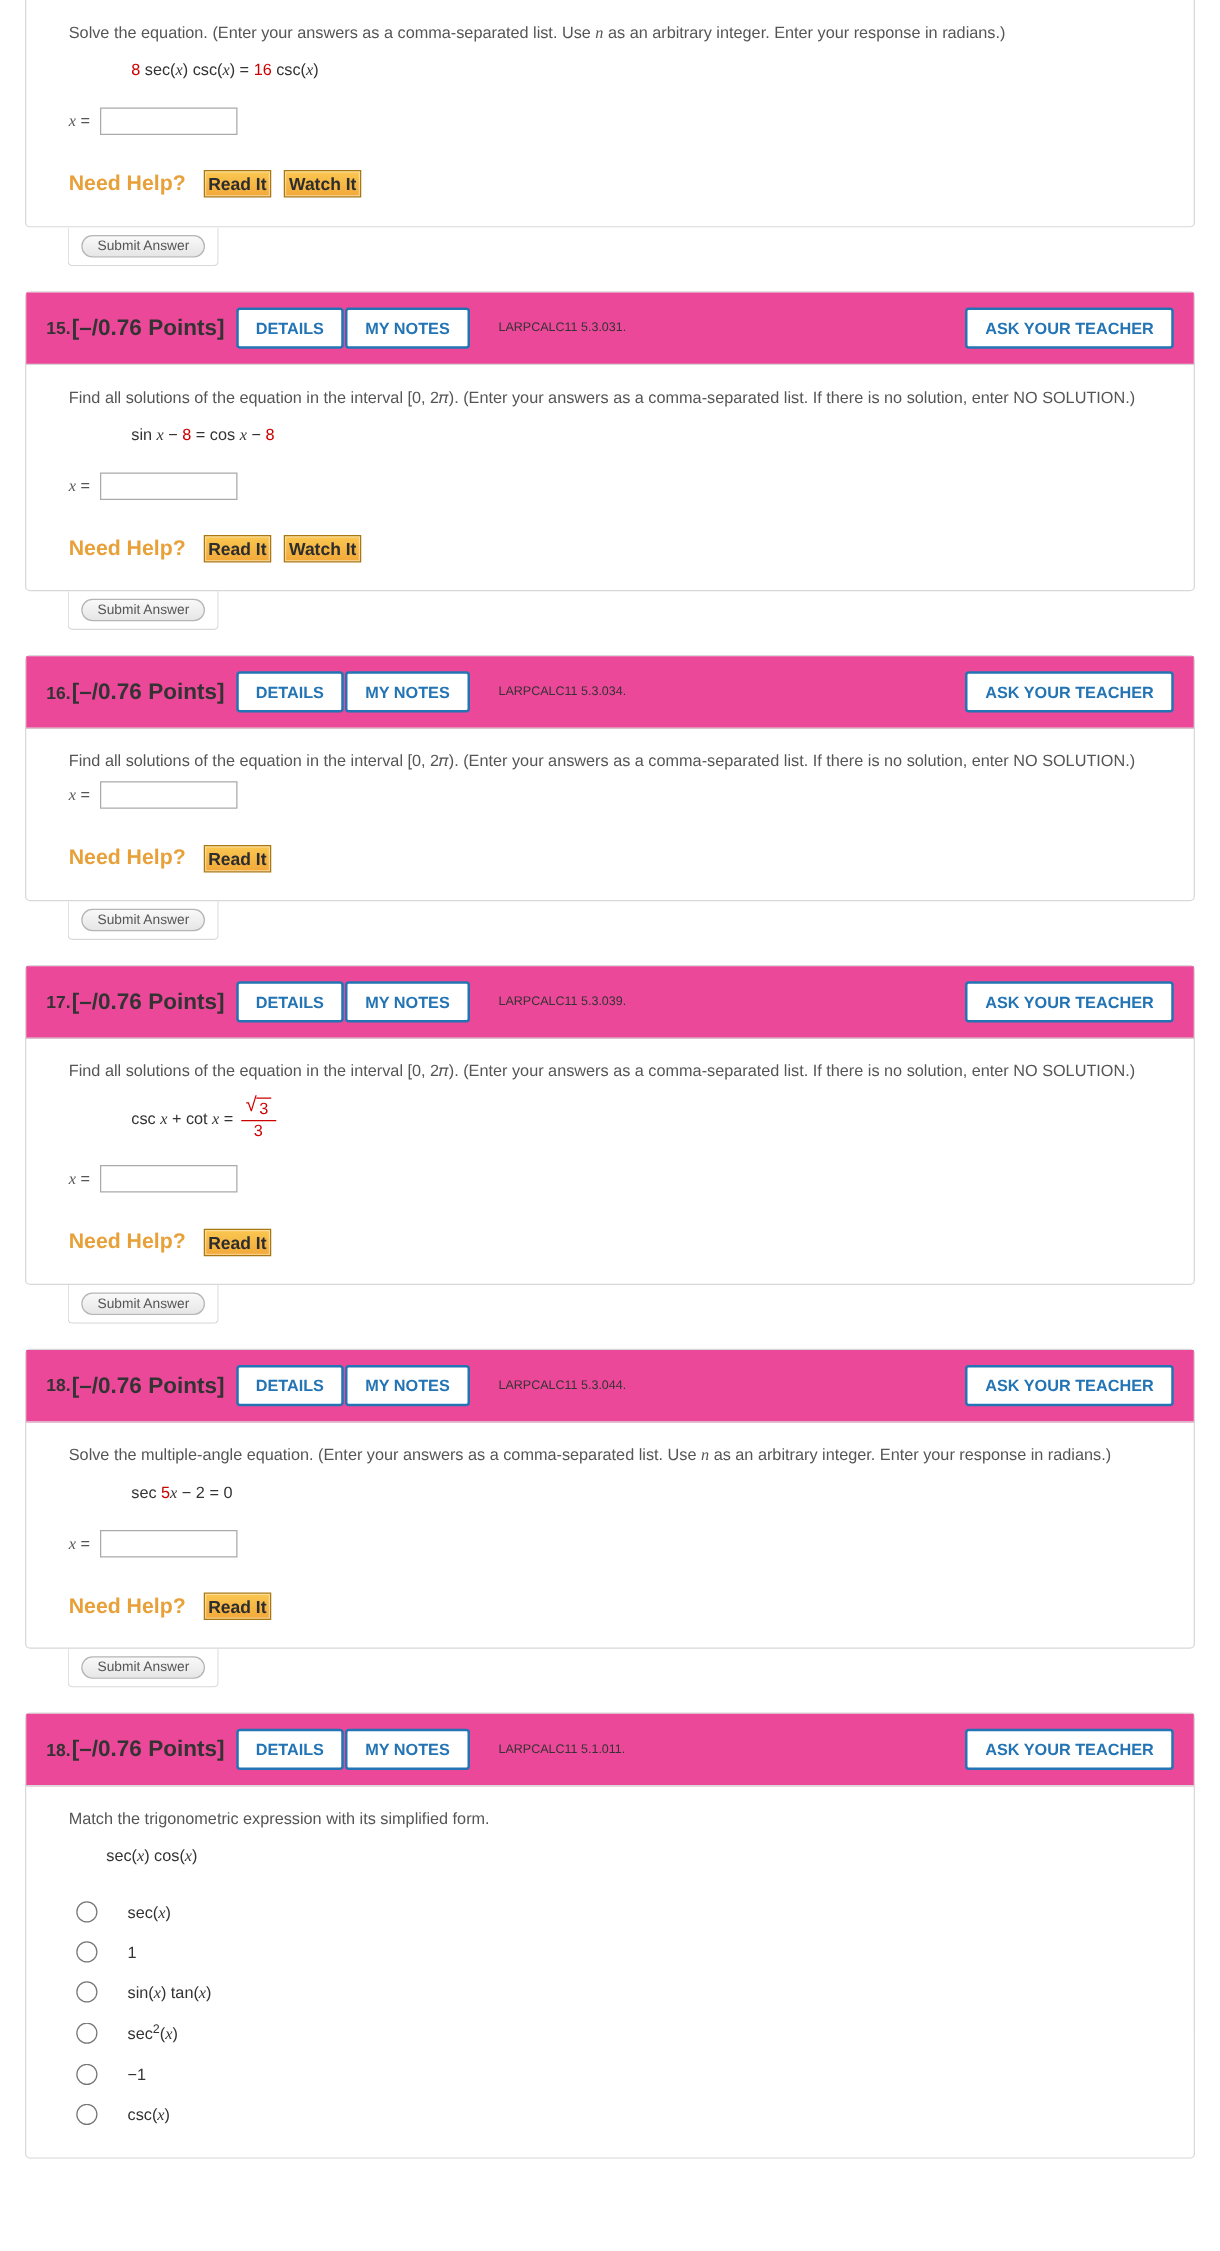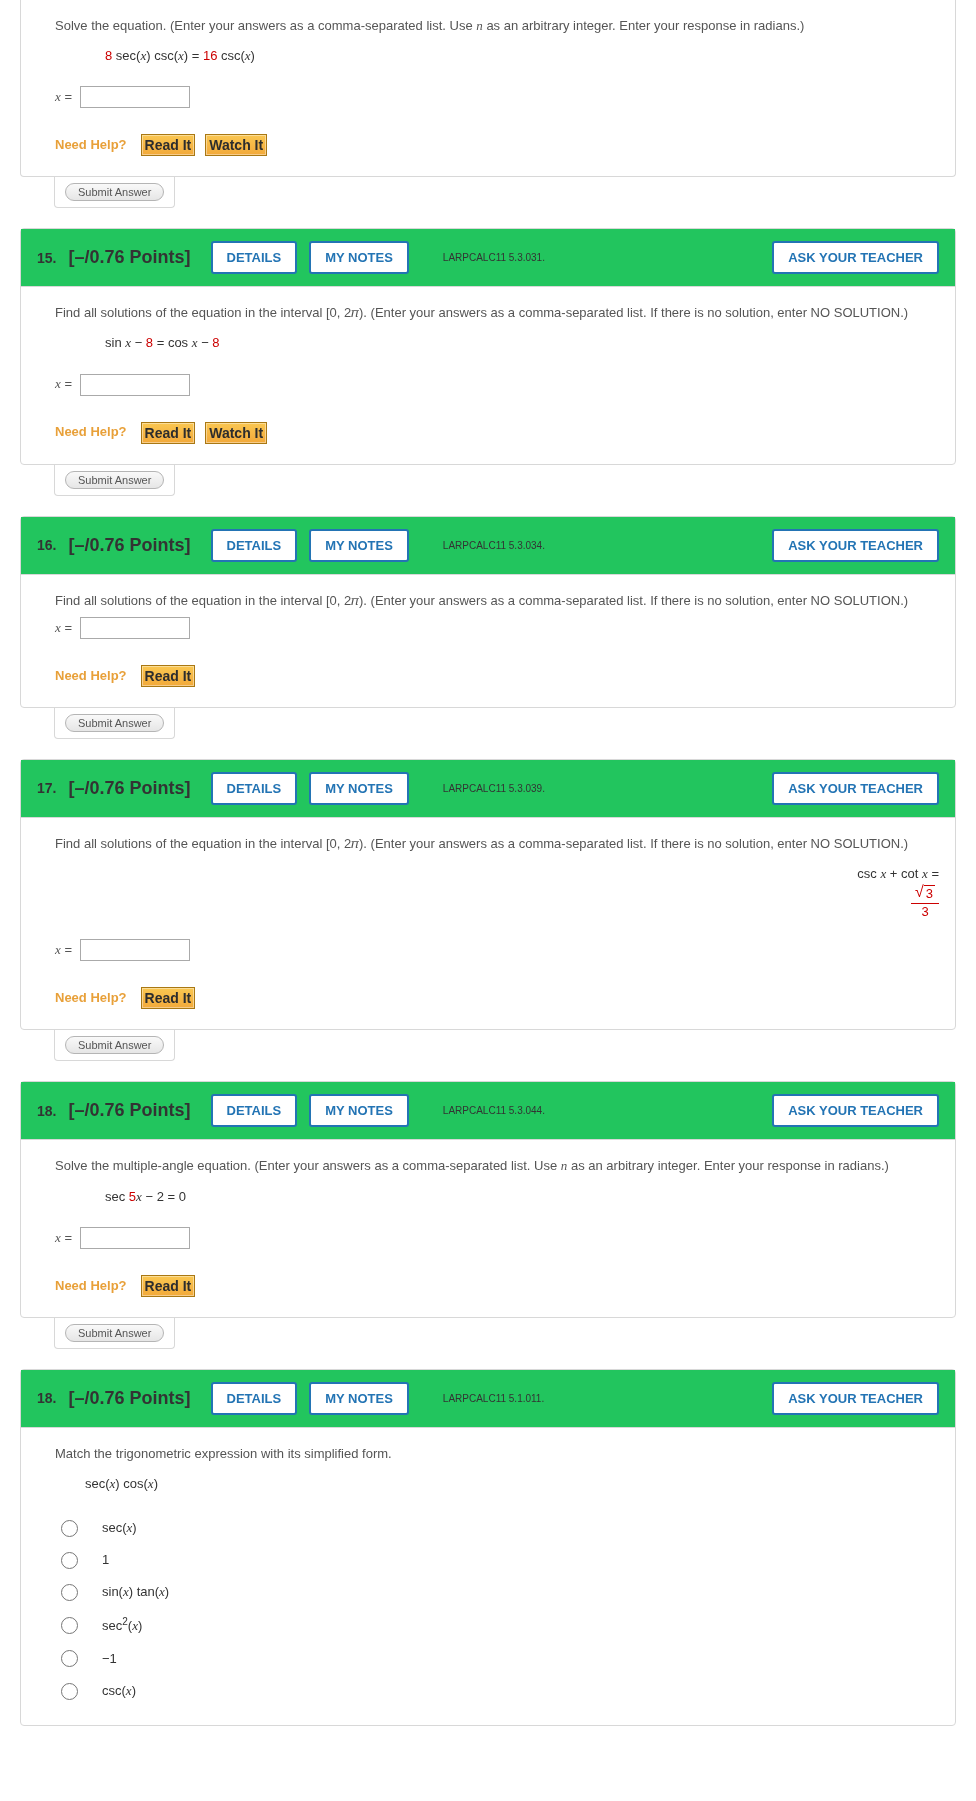--- a/index.html
+++ b/index.html
@@ -13,23 +13,23 @@
   }
   .question-block {
     border: 1px solid #d8d8d8;
     margin-top: 20px;
     border-radius: 4px;
   }
   .question-header {
     display: flex;
     align-items: center;
     padding: 12px 16px;
-    background: #22c55e;
+    background: #ec4899;
     border-bottom: 1px solid #d8d8d8;
-    gap: 12px;
+    gap: 1px;
   }
   .qnum { font-weight: bold; font-size: 14px; }
   .points { font-weight: bold; font-size: 18px; margin-right: 8px; }
   .btn-blue {
     border: 2px solid #2374b4;
     color: #2374b4;
     background: #fff;
     padding: 7px 14px;
     font-weight: bold;
     font-size: 13px;
@@ -39,21 +39,21 @@
   .ref-code { font-weight: normal; font-size: 10px; margin-left: 10px; color: #333; padding-left: 12px; }
   .spacer { flex: 1; }
   .question-body { padding: 16px 16px 0 34px; line-height: 1.55; color: #555; }
   .equation-line { padding: 10px 0 14px 50px; color: #333; }
   .equation-line .red { color: #c00; }
   .equation-line em { font-style: italic; }
   .answer-line { display: flex; align-items: center; gap: 8px; padding: 6px 0 14px 0; }
   .answer-line em { font-style: italic; }
   .answer-input { width: 110px; height: 22px; border: 1px solid #aaa; background: #fff; }
   .need-help-row { display: flex; align-items: center; gap: 10px; padding: 12px 0 20px 0; }
-  .need-help { color: #e8a039; font-weight: bold; font-size: 13px; margin-right: 4px; }
+  .need-help { color: #e8a039; font-weight: bold; font-size: 17px; margin-right: 4px; }
   .help-btn {
     background: linear-gradient(#fac751, #f2a93a);
     border: 1px solid #a97813;
     padding: 2px 3px;
     font-size: 14px;
     font-weight: bold;
     color: #2d2d2d;
     cursor: pointer;
     position: relative;
     box-shadow: inset 0 0 0 1px rgba(255,255,255,0.4);
@@ -174,21 +174,21 @@
     <span class="qnum">17.</span>
     <span class="points">[–/0.76 Points]</span>
     <button class="btn-blue">DETAILS</button>
     <button class="btn-blue">MY NOTES</button>
     <span class="ref-code">LARPCALC11 5.3.039.</span>
     <span class="spacer"></span>
     <button class="btn-blue">ASK YOUR TEACHER</button>
   </div>
   <div class="question-body">
     <p>Find all solutions of the equation in the interval [0, 2𝜋). (Enter your answers as a comma-separated list. If there is no solution, enter NO SOLUTION.)</p>
-    <div class="equation-line" style="display:flex;align-items:flex-end;flex-direction:column;">
+    <div class="equation-line" style="display:flex;align-items:center;">
       <span>
         <span>csc </span><em>x</em><span> + cot </span><em>x</em><span> = </span>
       </span>
       <span class="frac">
         <div class="top"><span class="sqrt-group">
               <span class="sqrt-sym">√</span>
               <span class="sqrt-body">3</span>
             </span></div>
         <div class="bot">3</div>
       </span>

